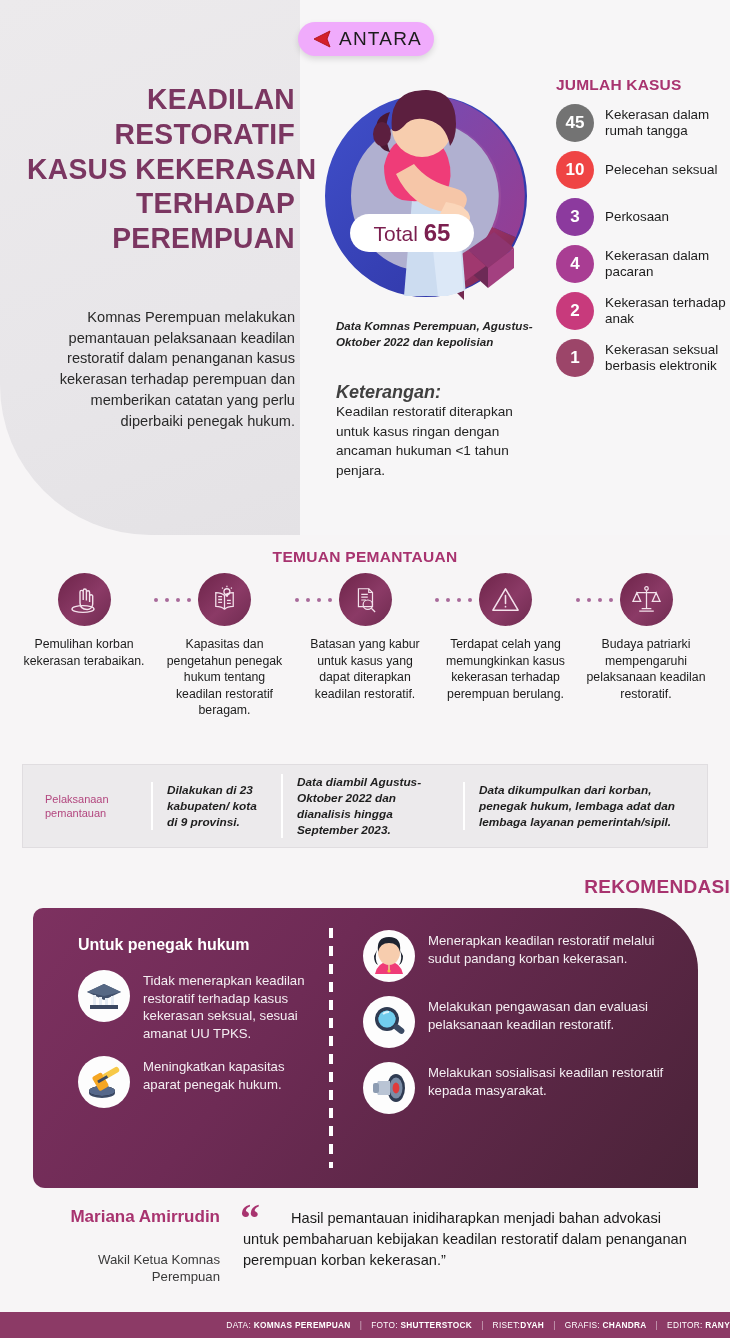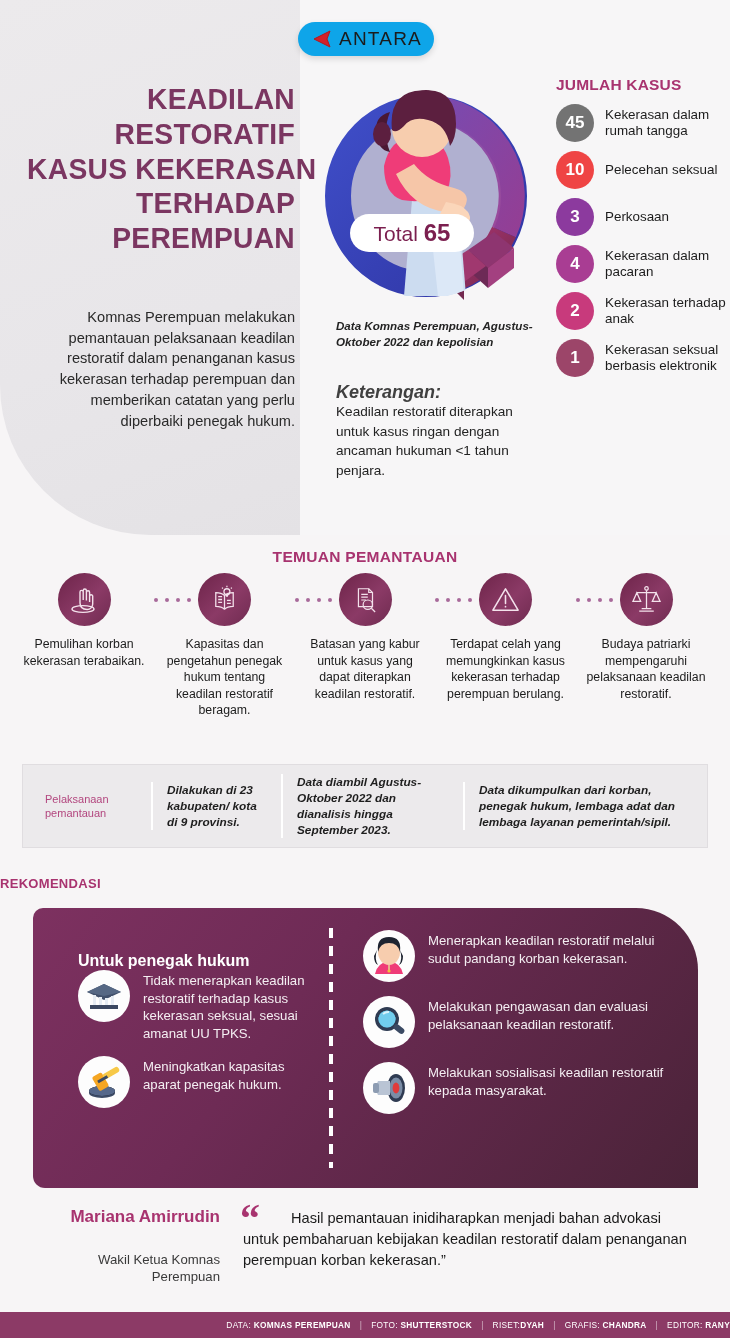--- a/index.html
+++ b/index.html
@@ -18,21 +18,21 @@
     border-bottom-left-radius: 150px;
   }
   .gray-panel2 {
     position: absolute; left: 300px; top: 0; width: 430px; height: 535px;
     background: #f7f6f7;
   }
 
   
   .logo-wrap {
     position: absolute; left: 298px; top: 22px; width: 136px; height: 34px;
-    background: #0ea5e9; border-radius: 17px;
+    background: #f0abfc; border-radius: 17px;
     box-shadow: 0 3px 6px rgba(0,0,0,.13);
     display: flex; align-items: center; justify-content: center; gap: 7px;
   }
   .logo-mark { width: 22px; height: 20px; display: block; }
   .logo-text {
     font-size: 19px; letter-spacing: 1.2px; color: #1c1c1c;
     font-family: "Liberation Sans", sans-serif; font-weight: 400;
   }
 
   
@@ -115,32 +115,32 @@
   .pbar-cell {
     flex: 1; padding: 0 14px; border-left: 2px solid #fff;
     font-size: 11.8px; font-style: italic; font-weight: 700;
     color: #1e1e1e; line-height: 1.36;
   }
   .pbar-cell.c1 { flex: 0 0 130px; }
   .pbar-cell.c2 { flex: 0 0 182px; }
 
   
   .rek-title {
-    position: absolute; left: 0; top: 876px; width: 730px; text-align: left;
-    font-size: 13px; font-weight: 700; color: #a8336f; letter-spacing: .3px;
+    position: absolute; left: 0; top: 876px; width: 730px; text-align: right;
+    font-size: 19px; font-weight: 700; color: #a8336f; letter-spacing: .3px;
   }
   .rek-panel {
     position: absolute; left: 33px; top: 908px; width: 665px; height: 280px;
     background: linear-gradient(128deg,#7d3160 0%, #6e2b55 38%, #4a2338 100%);
     border-top-right-radius: 62px; border-bottom-left-radius: 12px;
     border-top-left-radius: 10px;
   }
   .rek-head {
     position: absolute; left: 45px; top: 28px;
-    font-size: 16px; font-weight: 700; color: #fff; margin-top: 16px;
+    font-size: 16px; font-weight: 700; color: #fff;
   }
   .rek-divider {
     position: absolute; left: 296px; top: 20px; width: 4px; height: 240px;
     background: repeating-linear-gradient(to bottom,#fff 0 10px, transparent 10px 18px);
   }
   .rek-col { position: absolute; }
   .rek-col.left { left: 45px; top: 62px; width: 240px; }
   .rek-col.right { left: 330px; top: 22px; width: 310px; }
   .rek-item { display: flex; gap: 13px; margin-bottom: 14px; align-items: flex-start; }
   .rek-ico {

